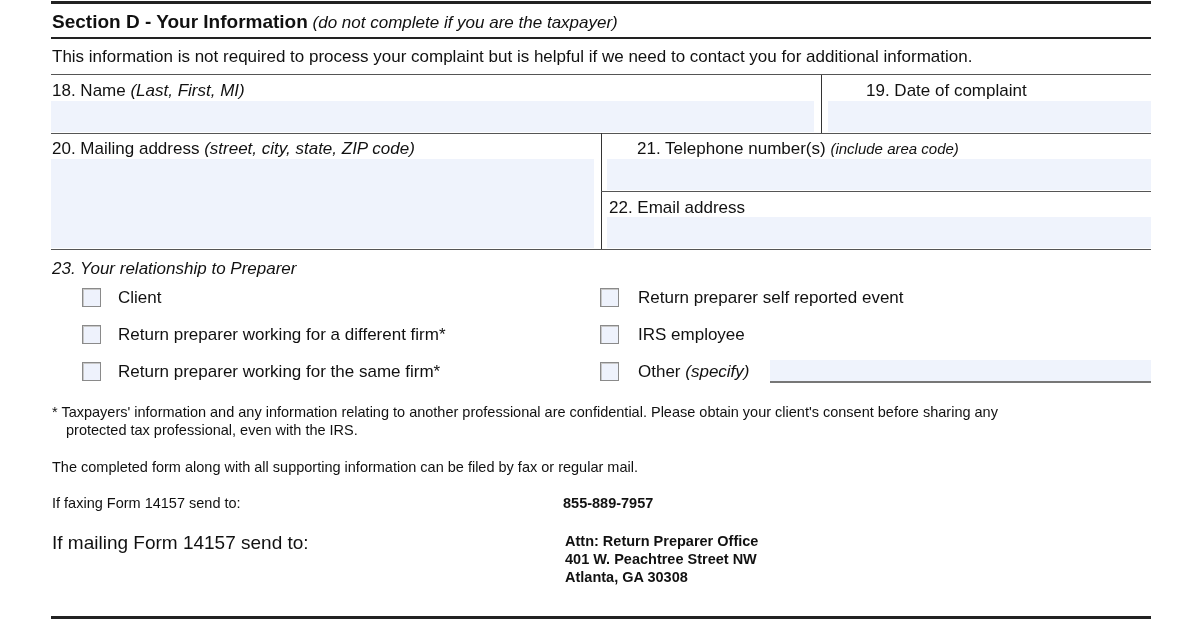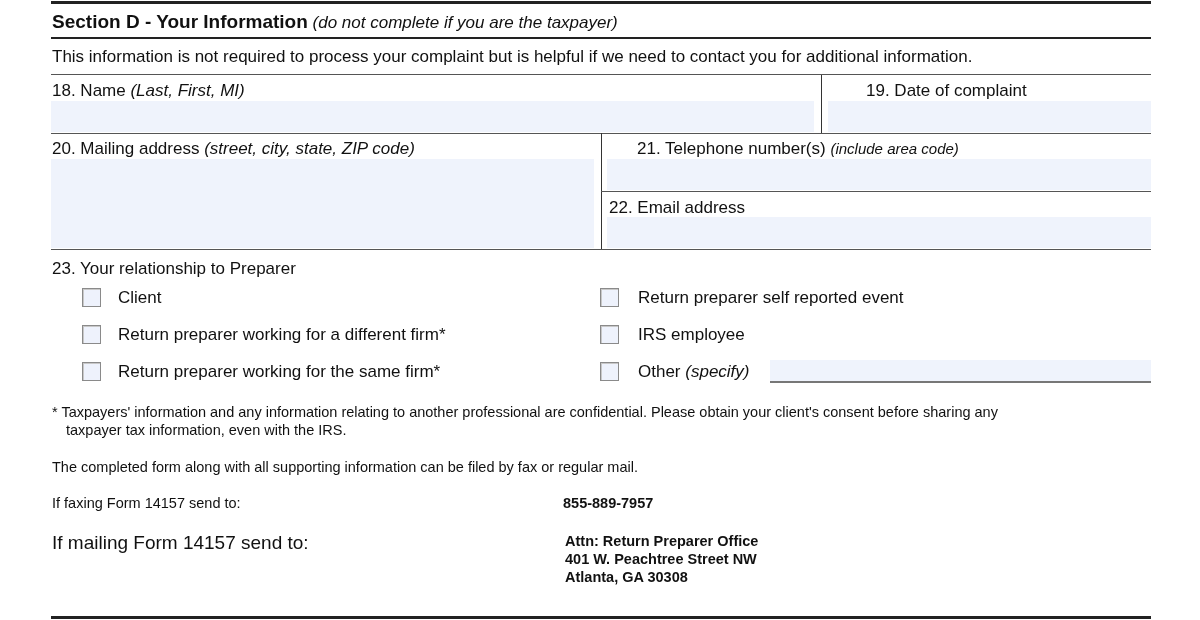--- a/index.html
+++ b/index.html
@@ -52,21 +52,21 @@
   <span>21. Telephone number(s)</span>
   <i class="small">(include area code)</i>
 </div>
 <div class="fill" style="left:607px;top:159px;width:544px;height:31px;"></div>
 <div class="abs" style="left:601px;top:191px;width:550px;height:1px;background:#555;"></div>
 
 <div class="lbl" style="left:609px;top:198px;">22. Email address</div>
 <div class="fill" style="left:607px;top:217px;width:544px;height:31px;"></div>
 <div class="hline" style="top:249px;height:1px;background:#555;"></div>
 
-<div class="lbl" style="left:52px;top:259px;">23. Your relationship to Preparer</div>
+<div class="lbl" style="left:52px;top:259px;font-style:italic;">23. Your relationship to Preparer</div>
 
 <div class="cb" style="left:82px;top:288px;"></div>
 <div class="cblabel" style="left:118px;top:288px;">Client</div>
 
 <div class="cb" style="left:82px;top:325px;"></div>
 <div class="cblabel" style="left:118px;top:325px;">Return preparer working for a different firm*</div>
 
 <div class="cb" style="left:82px;top:362px;"></div>
 <div class="cblabel" style="left:118px;top:362px;">Return preparer working for the same firm*</div>
 
@@ -77,21 +77,21 @@
 <div class="cblabel" style="left:638px;top:325px;">IRS employee</div>
 
 <div class="cb" style="left:600px;top:362px;"></div>
 <div class="cblabel" style="left:638px;top:362px;">
   <span>Other</span>
   <i>(specify)</i>
 </div>
 <div class="fill" style="left:770px;top:360px;width:381px;height:21px;border-bottom:2px solid #777;"></div>
 
 <div class="lbl" style="left:52px;top:404px;font-size:14.5px;">* Taxpayers' information and any information relating to another professional are confidential. Please obtain your client's consent before sharing any</div>
-<div class="lbl" style="left:66px;top:422px;font-size:14.5px;">taxpayer tax information, even with the IRS.</div>
+<div class="lbl" style="left:66px;top:422px;font-size:14.5px;">protected tax professional, even with the IRS.</div>
 
 <div class="lbl" style="left:52px;top:459px;font-size:14.5px;">The completed form along with all supporting information can be filed by fax or regular mail.</div>
 <div class="lbl" style="left:52px;top:495px;font-size:14.5px;">If faxing Form 14157 send to:</div>
 <div class="lbl bold" style="left:563px;top:495px;font-size:14.5px;">855-889-7957</div>
 
 <div class="lbl" style="left:52px;top:532px;font-size:19px;">If mailing Form 14157 send to:</div>
 <div class="abs bold" style="left:565px;top:532px;font-size:14.5px;line-height:18px;">
   <div>Attn: Return Preparer Office</div>
   <div>401 W. Peachtree Street NW</div>
   <div>Atlanta, GA  30308</div>

